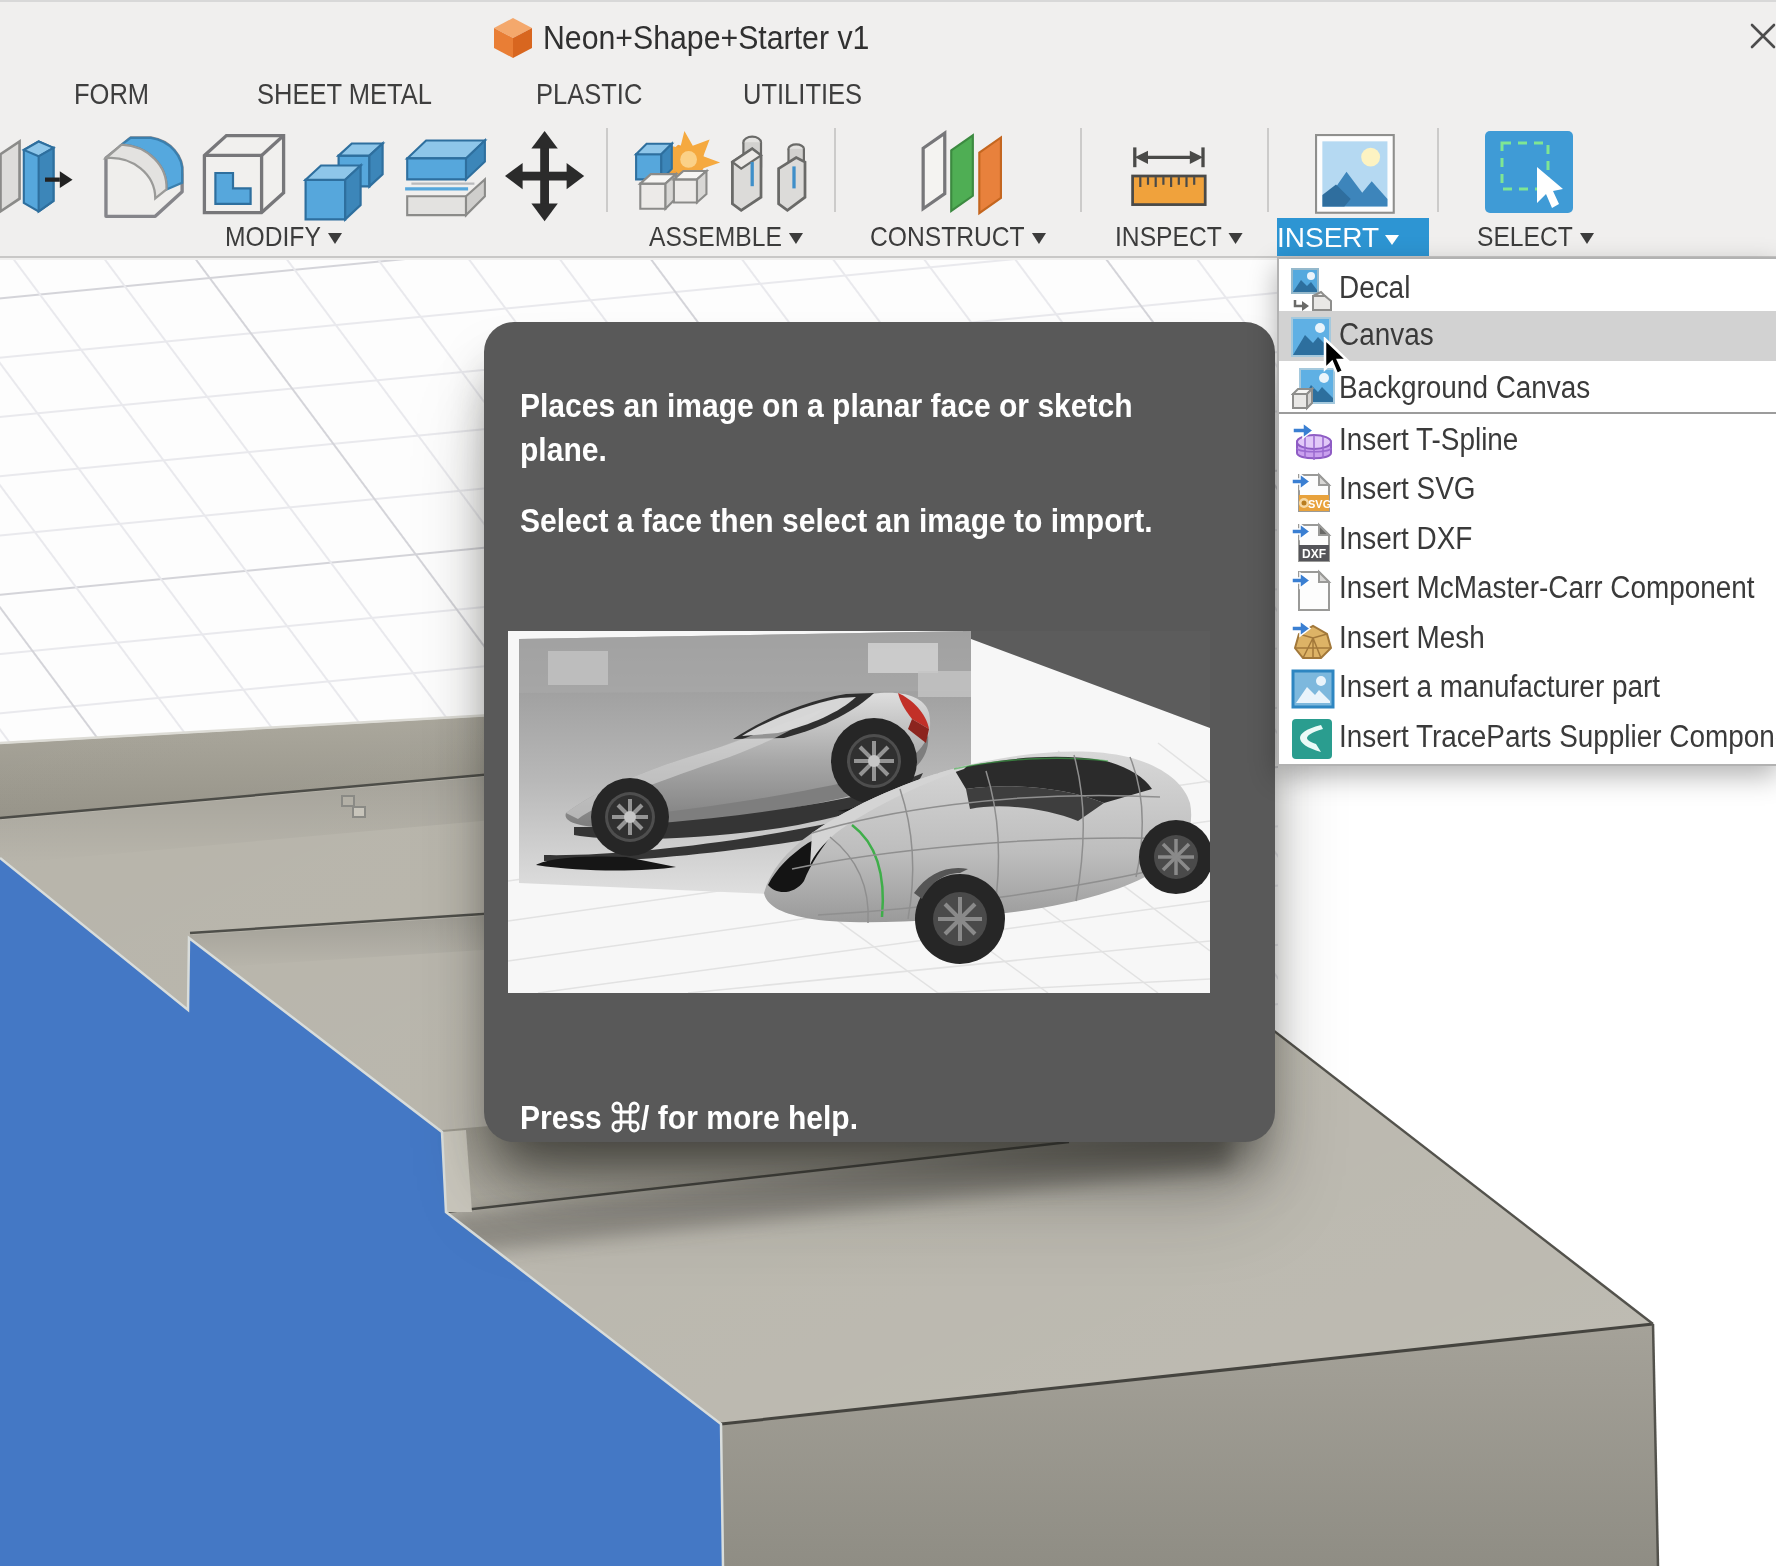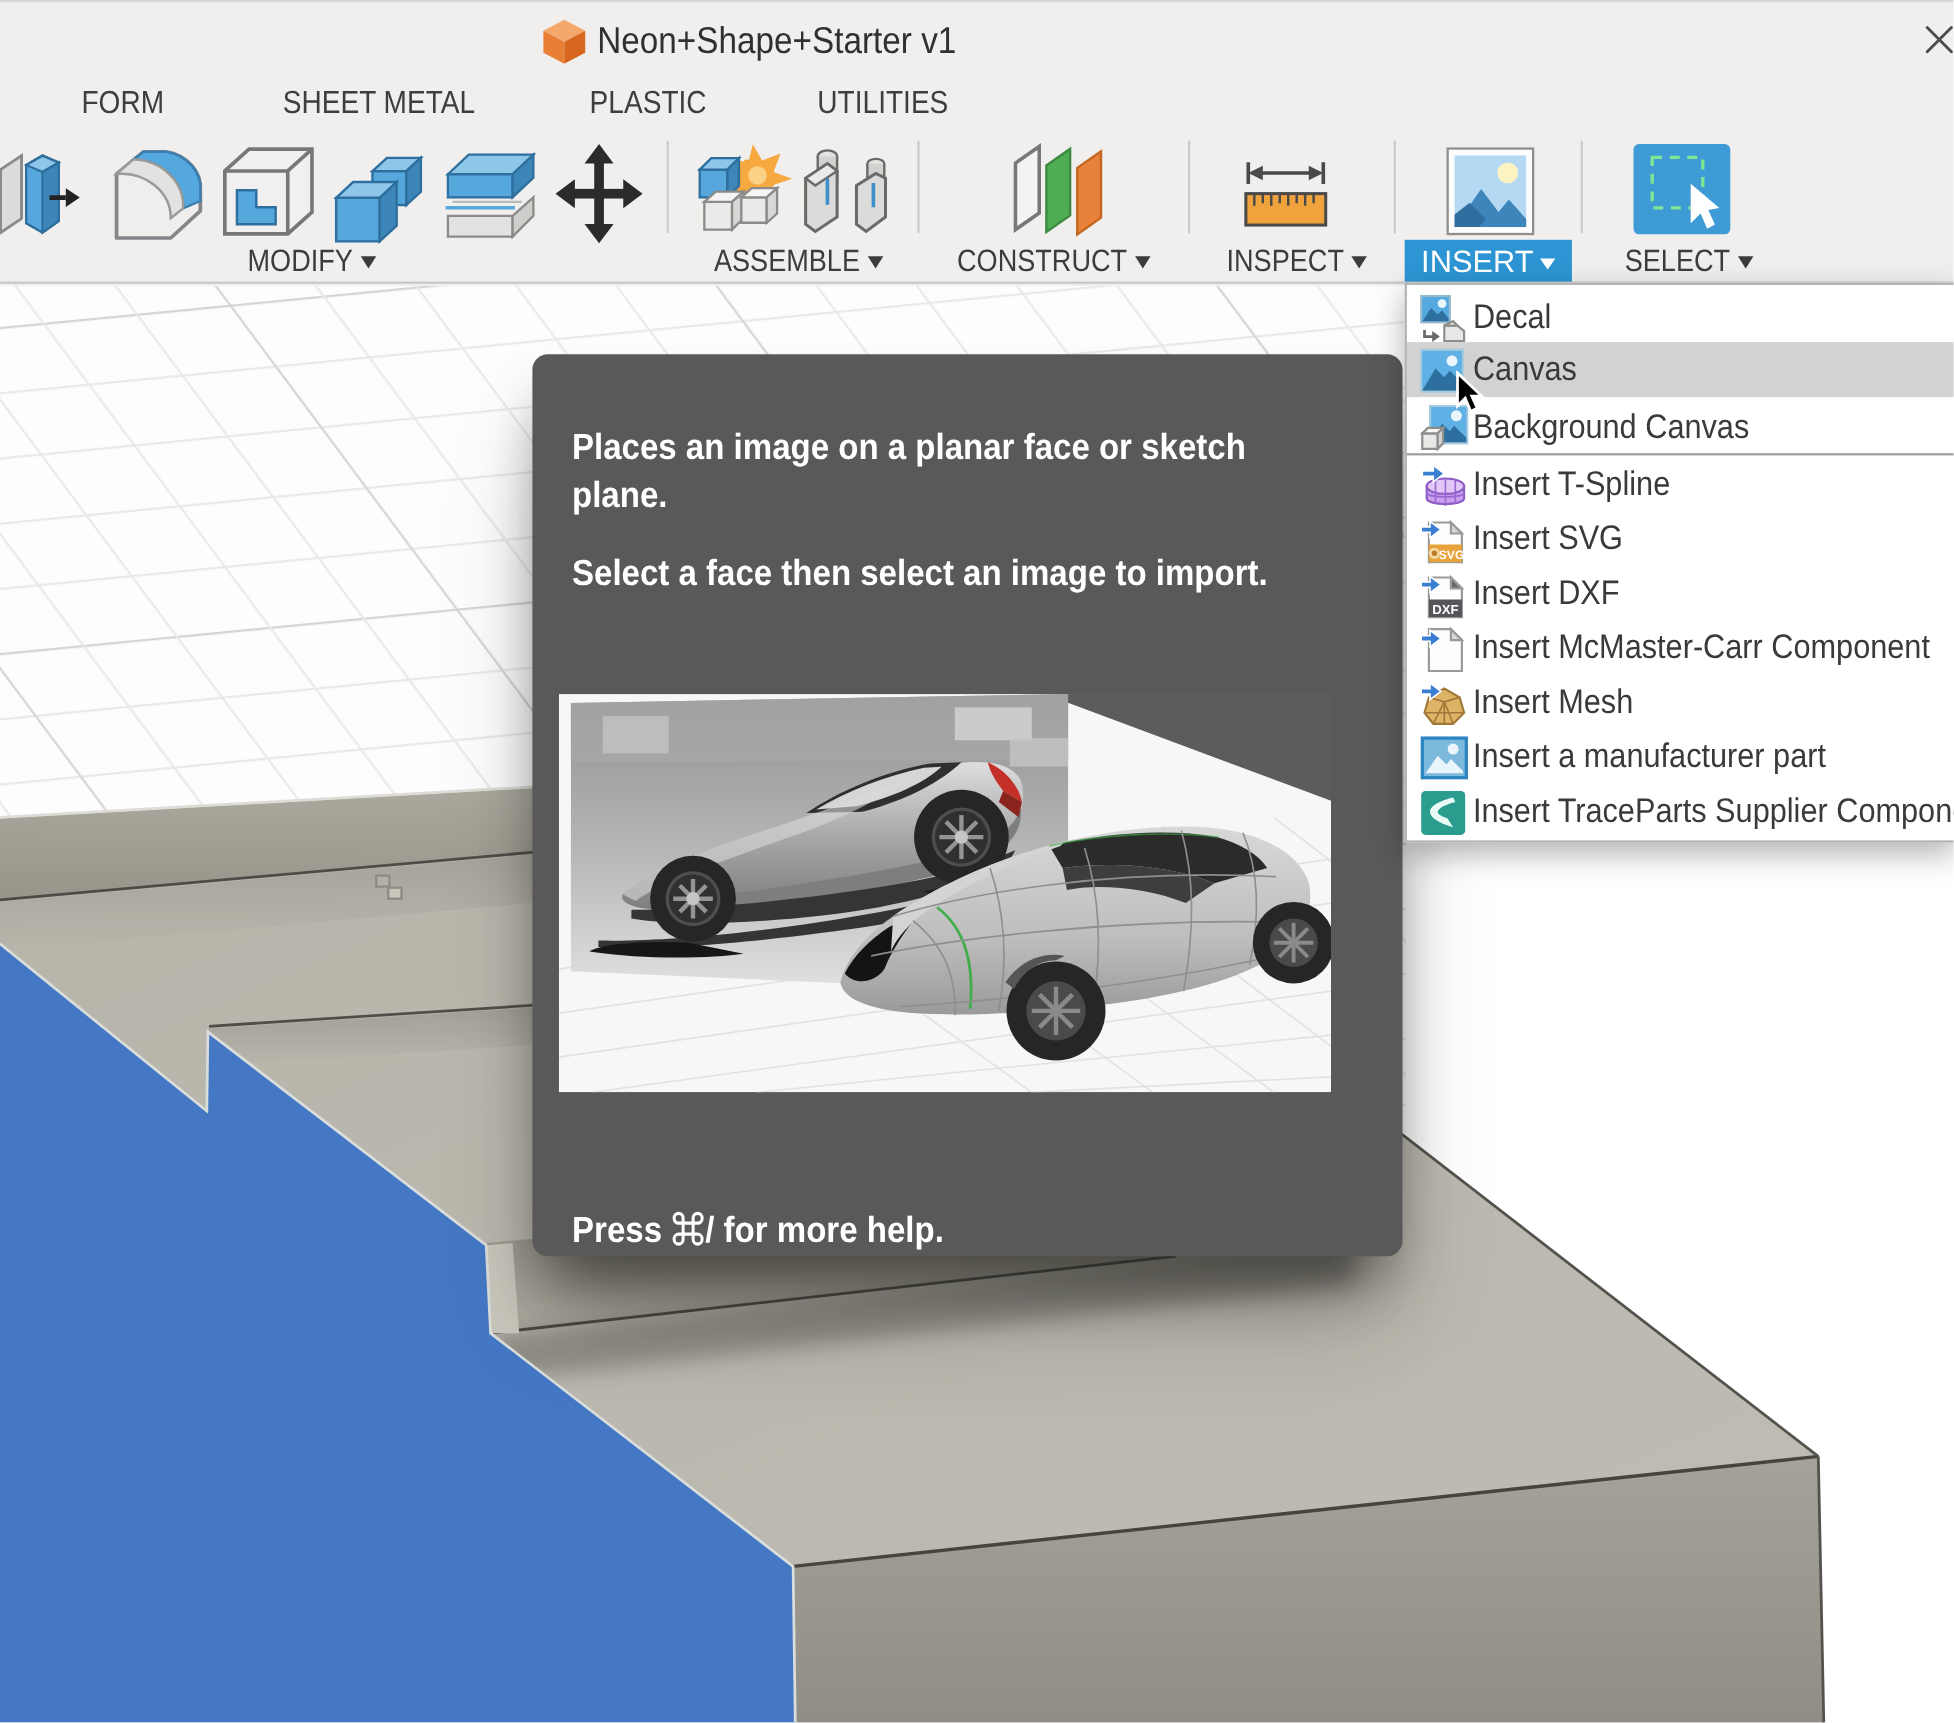--- a/index.html
+++ b/index.html
@@ -10,25 +10,25 @@
   
   #chrome{left:0;top:0;width:1776px;height:258px;background:#f0efee;border-top:2px solid #d8d8d8;}
   #title{left:543px;top:18px;font-size:34px;color:#303030;transform:scaleX(.89);transform-origin:left top;}
   
   .tab{top:78px;font-size:29px;color:#3e3e3e;}
   .lbl{top:221px;font-size:28px;color:#3c3c3c;}
   .tri{display:inline-block;width:0;height:0;border-left:8px solid transparent;
      border-right:8px solid transparent;border-top:11px solid #3c3c3c;margin-left:8px;margin-bottom:2px;}
   .vdiv{top:128px;width:2px;height:84px;background:#cccbca;}
   #insertlbl{left:1277px;top:218px;width:152px;height:40px;background:#2d95d3;color:#fff;
-     font-size:28px;text-align:center;line-height:40px;}
+     font-size:28px;line-height:40px;}
   #insertlbl .tri{border-top-color:#fff;border-left-width:7px;border-right-width:7px;border-top-width:10px;margin-left:6px;}
   #chromebottom{left:0;top:256px;width:1776px;height:2px;background:#c9c8c7;}
   
-  #tooltip{left:484px;top:322px;width:791px;height:820px;background:#595959;border-radius:14px;
+  #tooltip{left:484px;top:322px;width:791px;height:820px;background:#595959;border-radius:30px;
      box-shadow:0 36px 50px -14px rgba(30,30,25,.6), 0 70px 90px -20px rgba(30,30,25,.28);}
   #tooltip .tx{position:absolute;color:#fff;font-weight:bold;font-size:33px;line-height:44px;
      transform:scaleX(.91);transform-origin:left top;white-space:nowrap;}
   
   #menu{left:1277px;top:257px;width:499px;height:505px;background:#fff;
      border:2px solid #b2b2b2;border-right:none;box-shadow:0 10px 26px rgba(0,0,0,.3);}
   .mrow{position:absolute;left:0;width:520px;height:50px;}
   .mtext{position:absolute;left:60px;top:6px;font-size:31px;color:#3a3a3a;white-space:nowrap;
      transform:scaleX(.9);transform-origin:left top;}
   .micon{position:absolute;left:12px;top:4px;}

